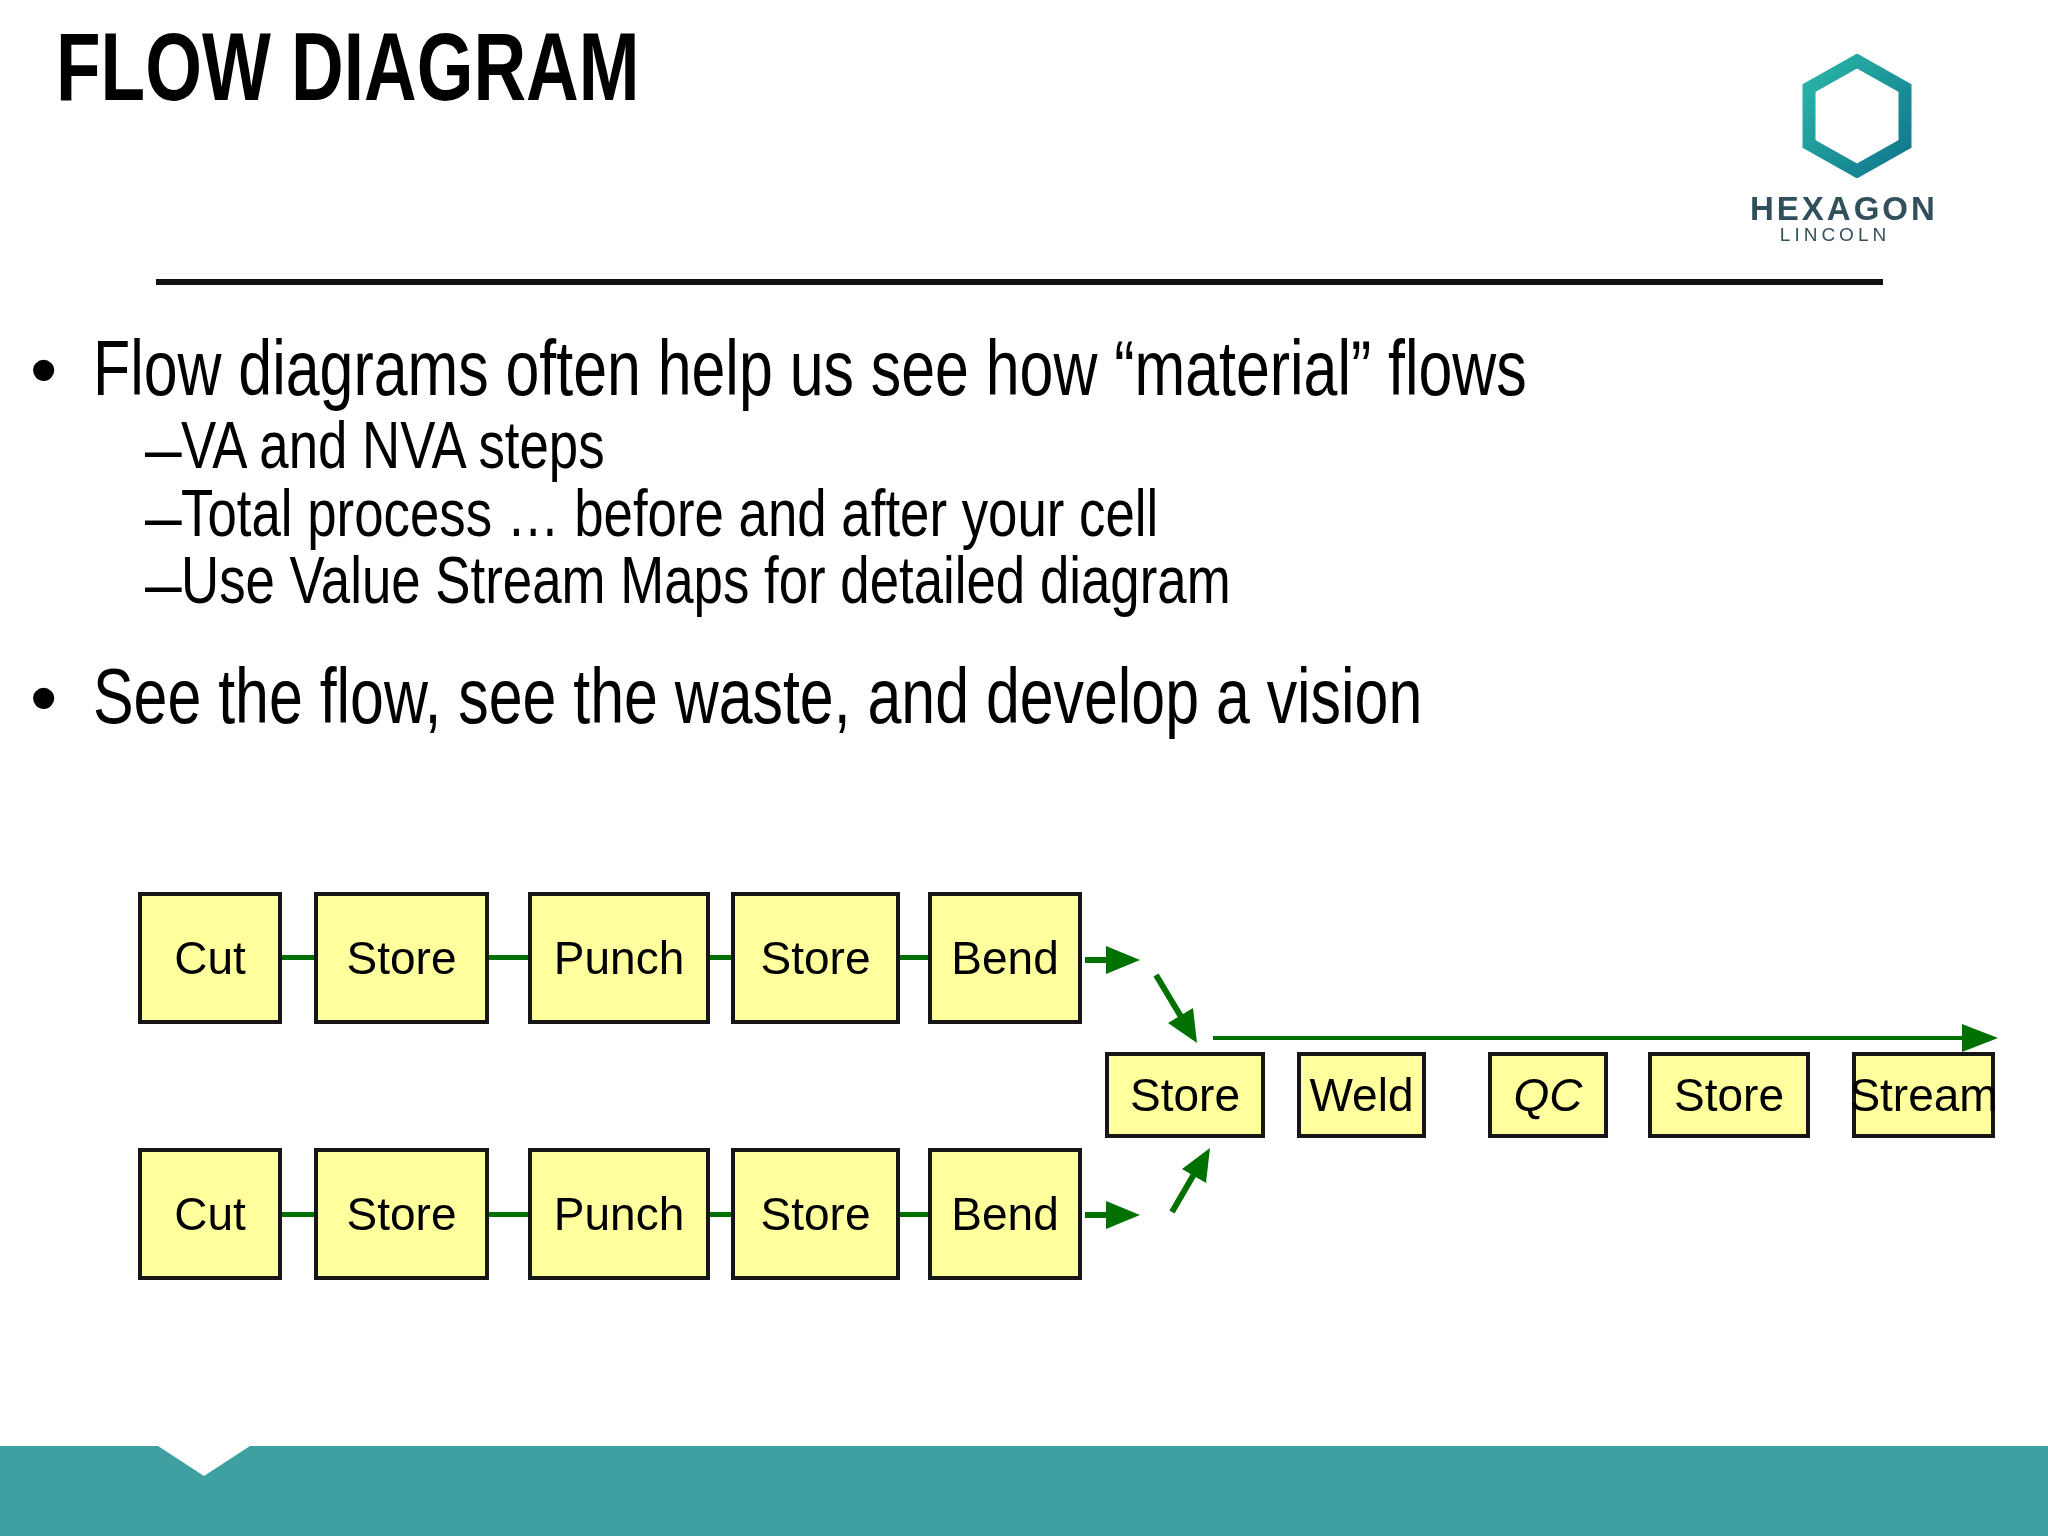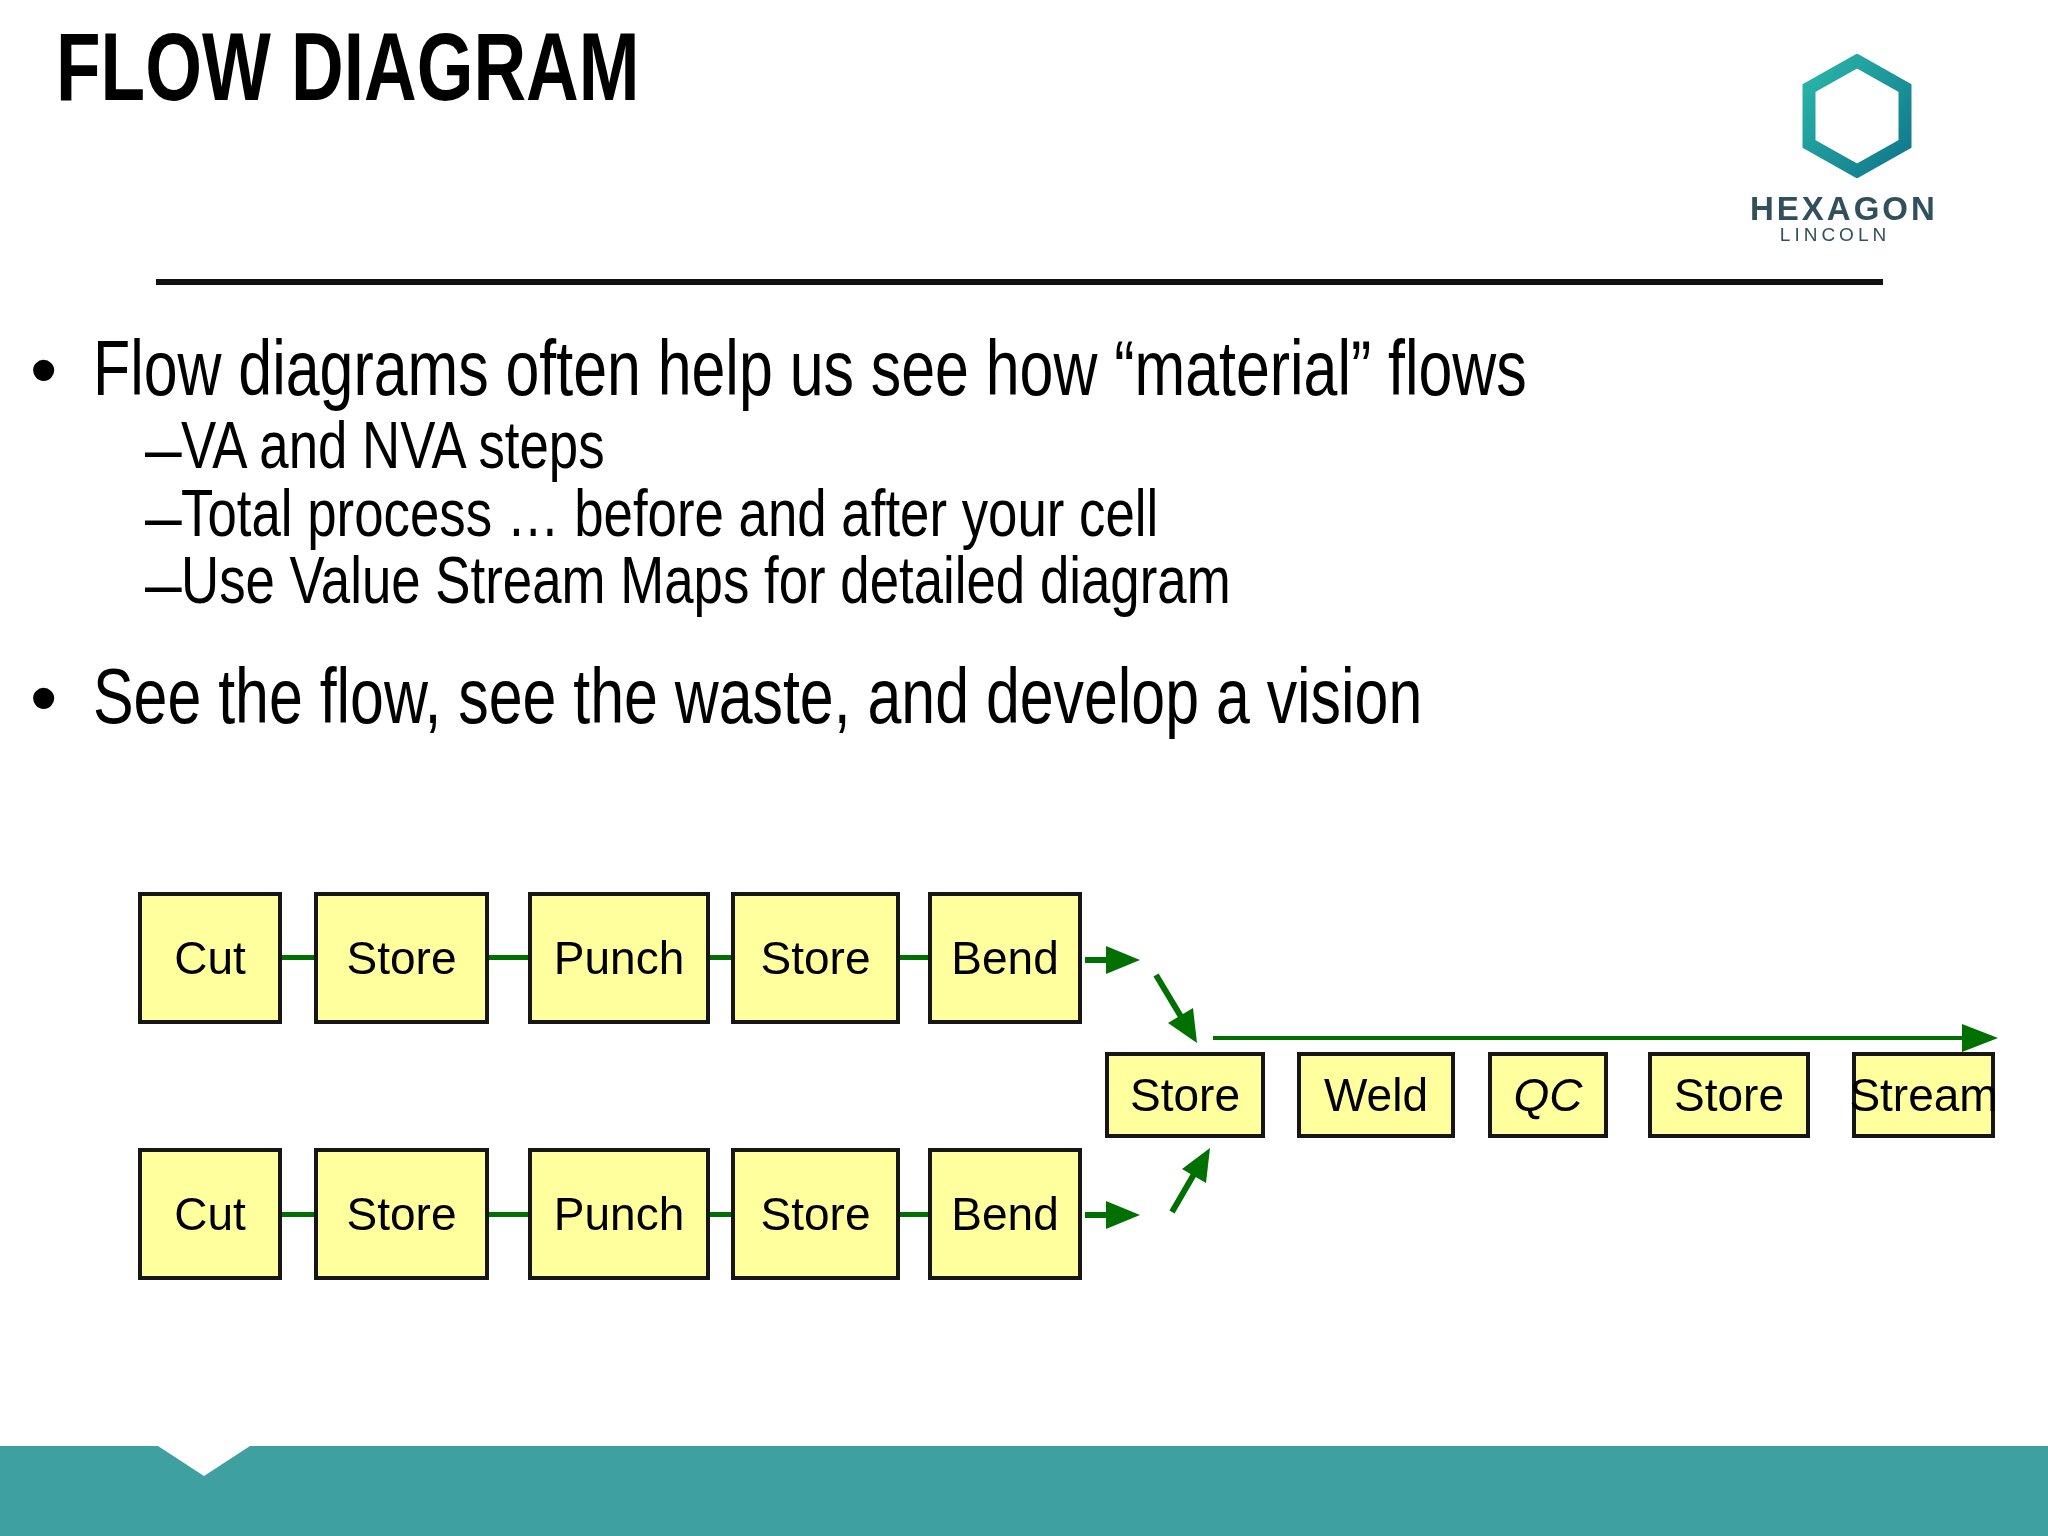--- a/index.html
+++ b/index.html
@@ -111,21 +111,21 @@
   <div class="fbox" style="left:314px;top:892px;width:175px;height:132px;">Store</div>
   <div class="fbox" style="left:528px;top:892px;width:182px;height:132px;">Punch</div>
   <div class="fbox" style="left:731px;top:892px;width:169px;height:132px;">Store</div>
   <div class="fbox" style="left:928px;top:892px;width:154px;height:132px;">Bend</div>
   <div class="conn" style="left:282px;top:955px;width:32px;"></div>
   <div class="conn" style="left:489px;top:955px;width:39px;"></div>
   <div class="conn" style="left:710px;top:955px;width:21px;"></div>
   <div class="conn" style="left:900px;top:955px;width:28px;"></div>
 
   <div class="fbox" style="left:1105px;top:1052px;width:160px;height:86px;">Store</div>
-  <div class="fbox" style="left:1297px;top:1052px;width:158px;height:86px;">Weld</div>
+  <div class="fbox" style="left:1297px;top:1052px;width:129px;height:86px;">Weld</div>
   <div class="fbox" style="left:1488px;top:1052px;width:120px;height:86px;font-style:italic;">QC</div>
   <div class="fbox" style="left:1648px;top:1052px;width:162px;height:86px;">Store</div>
   <div class="fbox" style="left:1852px;top:1052px;width:143px;height:86px;">Stream</div>
 
   <div class="fbox" style="left:138px;top:1148px;width:144px;height:132px;">Cut</div>
   <div class="fbox" style="left:314px;top:1148px;width:175px;height:132px;">Store</div>
   <div class="fbox" style="left:528px;top:1148px;width:182px;height:132px;">Punch</div>
   <div class="fbox" style="left:731px;top:1148px;width:169px;height:132px;">Store</div>
   <div class="fbox" style="left:928px;top:1148px;width:154px;height:132px;">Bend</div>
   <div class="conn" style="left:282px;top:1212px;width:32px;"></div>

